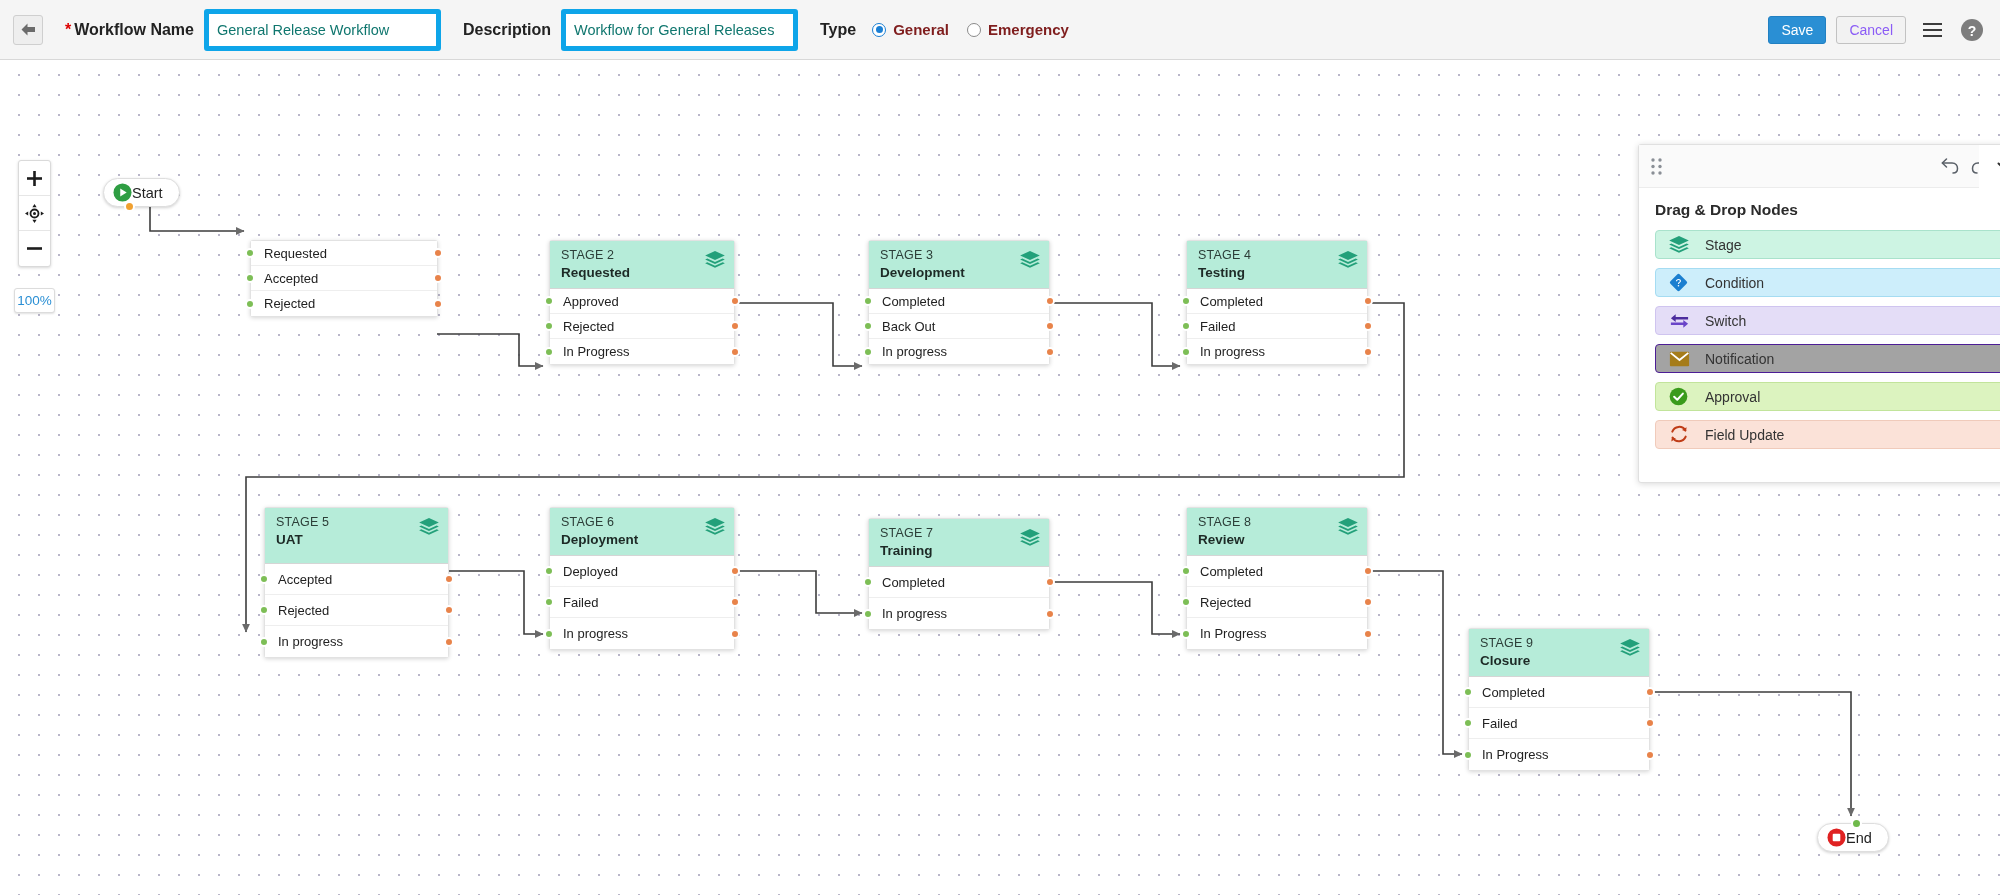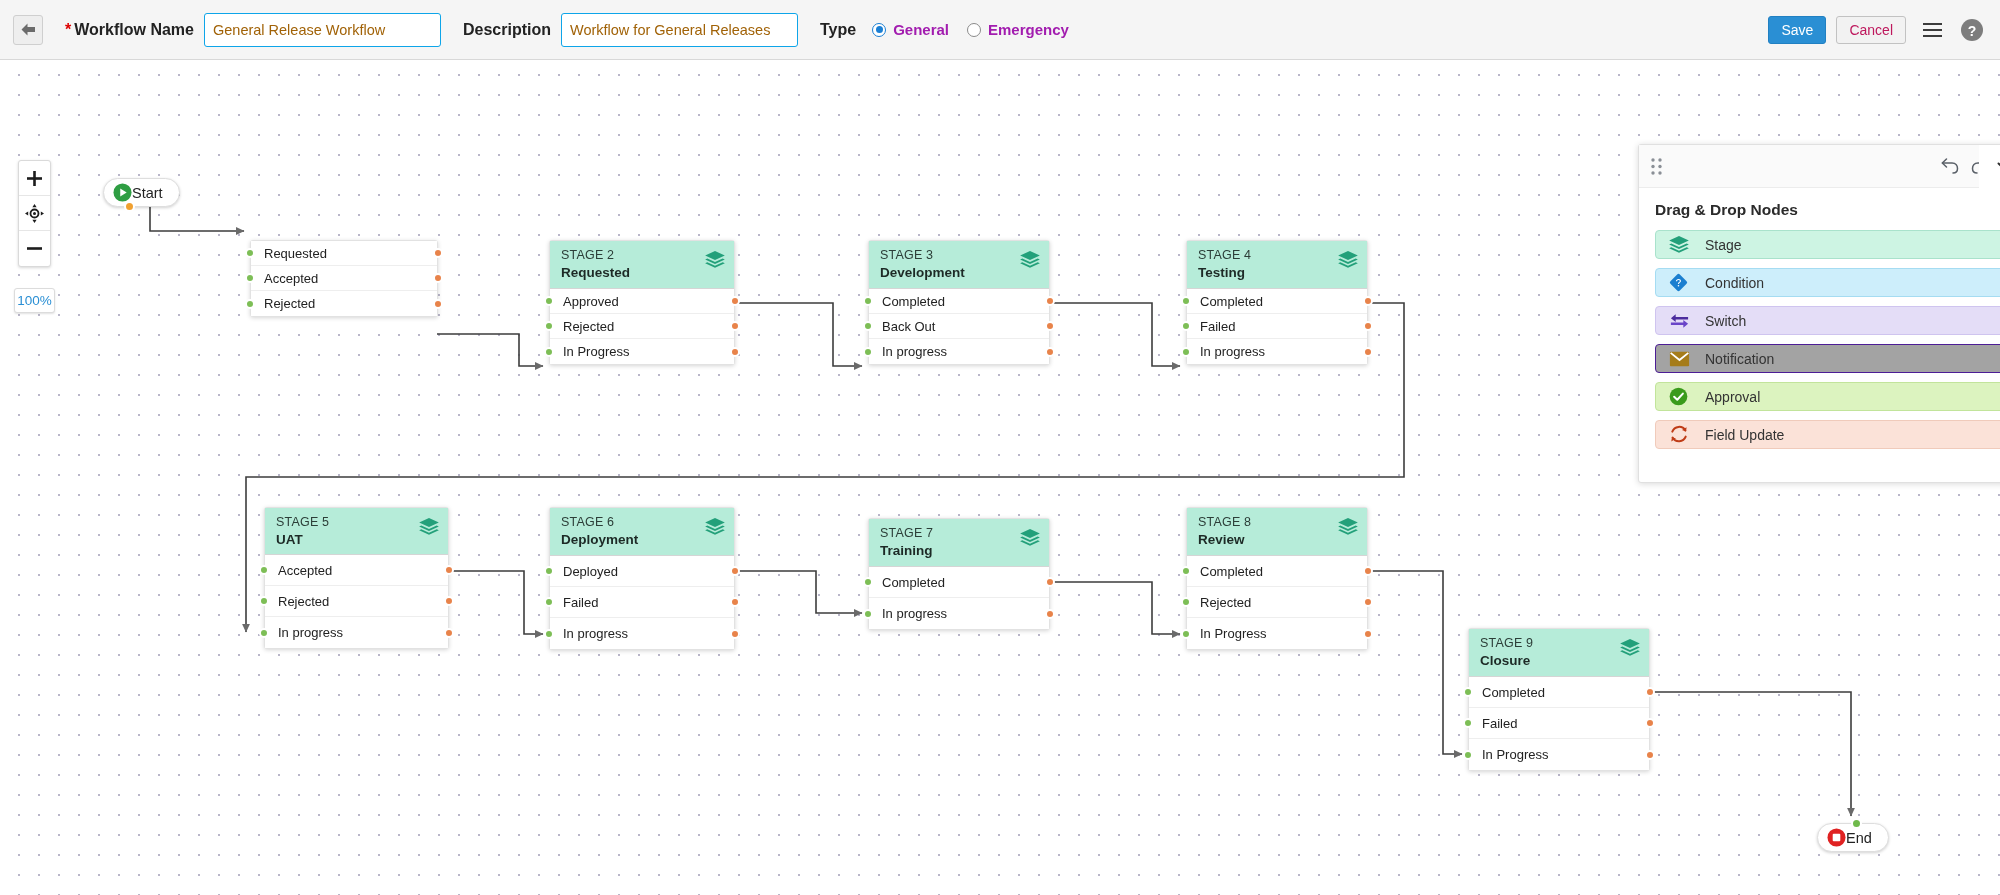--- a/index.html
+++ b/index.html
@@ -28,49 +28,49 @@
     display: flex; align-items: center; justify-content: center;
     cursor: pointer;
   }
   .back-btn svg { display:block; }
   .field-label {
     font-size: 16px; font-weight: bold; color: #222;
     margin-left: 22px; white-space: nowrap;
   }
   .req-star { color: #d00; font-weight: bold; margin-right: 3px; font-size: 16px;}
   .txt-input {
-    height: 31px; border: 1px solid #0ea5e9; border-radius: 3px;
-    background: #fff; font-size: 14.5px; color: #a16207;
+    height: 31px; border: 5px solid #0ea5e9; border-radius: 3px;
+    background: #fff; font-size: 14.5px; color: #0f766e;
     padding: 16px 8px; margin-left: 10px;
     font-family: "Liberation Sans", sans-serif;
     outline: none;
   }
   #wf-name { width: 237px; }
   #wf-desc { width: 237px; }
   .radio-group { display:flex; align-items:center; margin-left: 16px; }
   .radio-opt { display:flex; align-items:center; margin-right: 18px; cursor:pointer; }
   .radio-dot {
     width: 14px; height: 14px; border-radius: 50%;
     border: 1px solid #8a8a8a; background:#fff;
     display:flex; align-items:center; justify-content:center;
     margin-right: 7px;
   }
   .radio-dot.on { border-color: #1a7fd4; }
   .radio-dot.on::after {
     content:''; width:7px; height:7px; border-radius:50%; background:#1a7fd4;
   }
-  .radio-txt { font-size:15px; color:#a21caf; font-weight:600; }
+  .radio-txt { font-size:15px; color:#7f1d1d; font-weight:600; }
   .hdr-right { margin-left:auto; display:flex; align-items:center; padding-right:14px; }
   .btn {
     height: 28px; min-width: 58px; border-radius: 3px;
     font-size: 14px; display:flex; align-items:center; justify-content:center;
     cursor:pointer; margin-left: 10px; padding: 0 12px;
   }
   .btn-primary { background:#2a8fd4; color:#fff; border:1px solid #2180c2; }
-  .btn-default { background:#f2f2f2; color:#be185d; border:1px solid #c2c2c2; }
+  .btn-default { background:#f2f2f2; color:#8b5cf6; border:1px solid #c2c2c2; }
   .icon-btn { width: 28px; height: 28px; margin-left: 12px; display:flex;
               align-items:center; justify-content:center; cursor:pointer; }
 
   
   .canvas {
     position:absolute; left:0; top:60px; width:2000px; height:835px;
     background-color:#ffffff;
     background-image: radial-gradient(circle, #b9b6c9 1.05px, transparent 1.15px);
     background-size: 20px 20px;
     background-position: 9px 5px;
@@ -393,21 +393,21 @@
       <span class="row-dot out"></span>
     </div>
     <div class="stage-row">
       <span class="row-dot in"></span>
       <span>In progress</span>
       <span class="row-dot out"></span>
     </div>
   </div>
 
   <div class="stage" style="left:264px; top:447px; width:185px;">
-    <div class="stage-head" style="padding-bottom:6px;">
+    <div class="stage-head" style="padding-bottom:15px;">
       <div class="stage-num">STAGE 5</div>
       <div class="stage-title">UAT</div>
       <svg class="stage-ico" width="20" height="17" viewBox="0 0 22 19">
         <path d="M11 0 L22 5 L11 10 L0 5 Z" fill="#23a07a"></path>
         <path d="M11 12.2 L2.4 8.3 L0 9.4 L11 14.4 L22 9.4 L19.6 8.3 Z" fill="#23a07a"></path>
         <path d="M11 16.6 L2.4 12.7 L0 13.8 L11 18.8 L22 13.8 L19.6 12.7 Z" fill="#23a07a"></path>
       </svg>
     </div>
     <div class="stage-row" style="height:31px;">
       <span class="row-dot in"></span>

